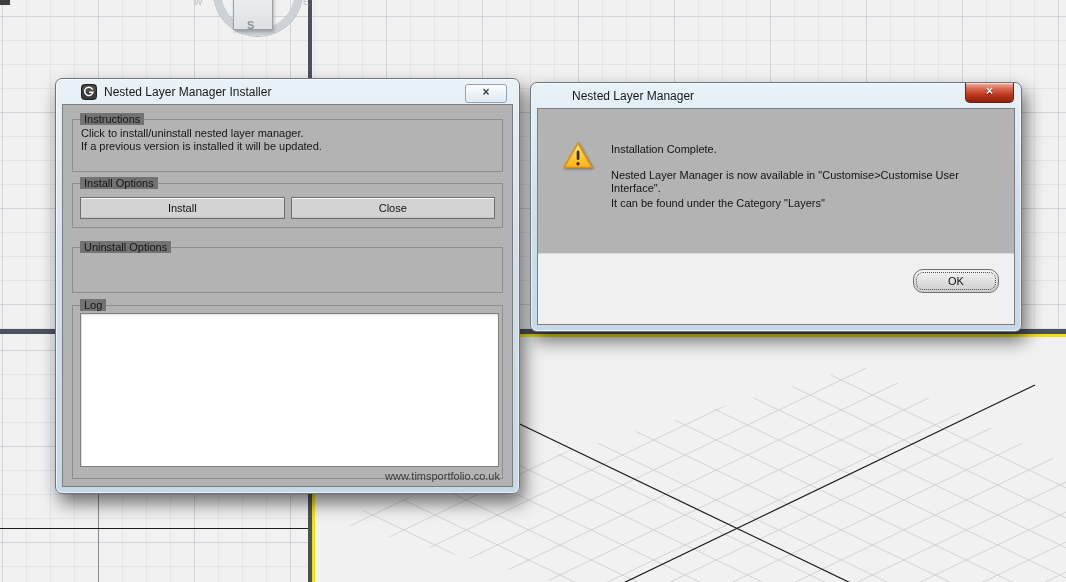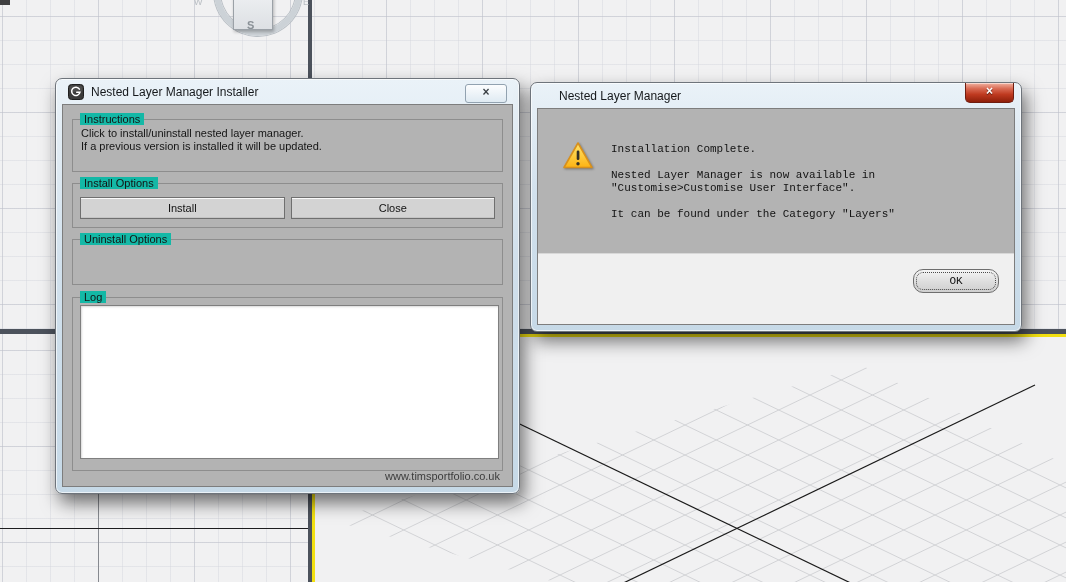--- a/index.html
+++ b/index.html
@@ -42,63 +42,63 @@
   #compass-e{left:303px;top:-3px;}
 
   
   #persp-svg{position:absolute;left:310px;top:335px;width:756px;height:247px;}
 
   
   .dialog{position:absolute;border-radius:7px;border:1px solid #6e747b;
     background:linear-gradient(180deg,#eaf2f8 0%,#d2e1ed 45%,#c6d9e7 100%);
     box-shadow:inset 0 0 0 1px rgba(255,255,255,.65), 4px 9px 18px rgba(0,0,0,.55);}
   .titlebar{position:absolute;left:0;top:0;right:0;height:25px;display:flex;
-    align-items:center;padding-left:12px;}
+    align-items:center;padding-left:25px;}
   .title-text{font-size:12px;color:#15181b;margin-left:7px;white-space:nowrap;}
   .client{position:absolute;left:6px;right:6px;top:25px;bottom:6px;
     background:#b3b3b3;border:1px solid #7d7d7d;}
 
   
   #installer{left:55px;top:78px;width:463px;height:414px;z-index:20;}
   #installer-close{position:absolute;right:12px;top:5px;width:40px;height:17px;
     border:1px solid #92a2b0;border-radius:3px;
     background:linear-gradient(#fcfdfe,#dfeaf2);
     color:#3a3f44;font-size:12px;font-weight:bold;line-height:15px;text-align:center;cursor:default;}
   .group{position:relative;margin:0 9px;border:1px solid #8d8d8d;}
-  .group-label{position:absolute;top:-7px;left:7px;background:#14b8a6;
+  .group-label{position:absolute;top:-7px;left:7px;background:#737373;
     padding:0 4px;font-size:11px;color:#141414;white-space:nowrap;}
   #grp-instructions{margin-top:14px;height:51px;}
   .instr-text{padding:7px 8px 0;font-size:11px;line-height:13px;color:#151515;}
   #grp-install{margin-top:11px;height:43px;}
-  #grp-uninstall{margin-top:11px;height:44px;}
+  #grp-uninstall{margin-top:19px;height:44px;}
   .btn-row{display:flex;gap:6px;padding:0 7px;margin-top:13px;}
   .btn{flex:1;height:20px;background:#d3d3d3;border:1px solid #6f6f6f;
     box-shadow:inset 0 1px 0 rgba(255,255,255,.85), inset 0 -1px 0 rgba(0,0,0,.07);
     font-size:11px;color:#121212;display:flex;align-items:center;justify-content:center;
     cursor:default;white-space:nowrap;}
   #grp-log{margin-top:12px;height:172px;}
   #log-textarea{display:block;margin:7px 7px 0;width:calc(100% - 16px);height:148px;
     background:#fff;border:1px solid #7f7f7f;resize:none;
     box-shadow:inset 1px 1px 2px rgba(0,0,0,.15);font:11px "Liberation Mono",monospace;}
   #installer-footer{position:absolute;right:12px;bottom:4px;font-size:11px;color:#3c3c3c;}
 
   
   #message{left:530px;top:82px;width:490px;height:248px;z-index:21;}
   #message-close{position:absolute;top:0;right:7px;width:47px;height:19px;
     border:1px solid #6f1d10;border-top:none;border-radius:0 0 5px 5px;
     background:linear-gradient(#f2b3a2 0%,#d96a53 30%,#bf3a20 60%,#8e1f0a 100%);
     box-shadow:inset 0 1px 0 rgba(255,255,255,.5);
     color:#fff;font-size:12px;font-weight:bold;line-height:17px;text-align:center;
     text-shadow:0 1px 1px rgba(0,0,0,.6);cursor:default;}
-  #msg-client{display:flex;flex-direction:column;font-family:Liberation Mono, monospace;}
+  #msg-client{display:flex;flex-direction:column;}
   #msg-content{flex:1;display:flex;padding:32px 0 0 24px;}
   #warning-icon{width:32px;height:29px;flex:0 0 auto;filter:drop-shadow(1px 1px 1px rgba(0,0,0,.35));}
   #msg-text{margin-left:17px;width:348px;font-size:11px;line-height:13px;color:#131313;}
   #msg-line1{margin:2px 0 13px;}
-  #msg-line2{margin:0 0 13px;}
+  #msg-line2{margin:0 0 2px;}
   #msg-strip{height:70px;background:#f0f0f0;border-top:1px solid #d8d8d8;position:relative;}
   #ok-button{position:absolute;right:15px;top:15px;width:84px;height:22px;
     background:linear-gradient(#f5f5f5,#ddd 55%,#cfcfcf);border:1px solid #6e6e6e;
     border-radius:10px;outline:1px dotted #4a4a4a;outline-offset:-4px;
     font-size:11px;color:#111;display:flex;align-items:center;justify-content:center;cursor:default;}
 </style>
 </head>
 <body>
 
 <div id="stage">

